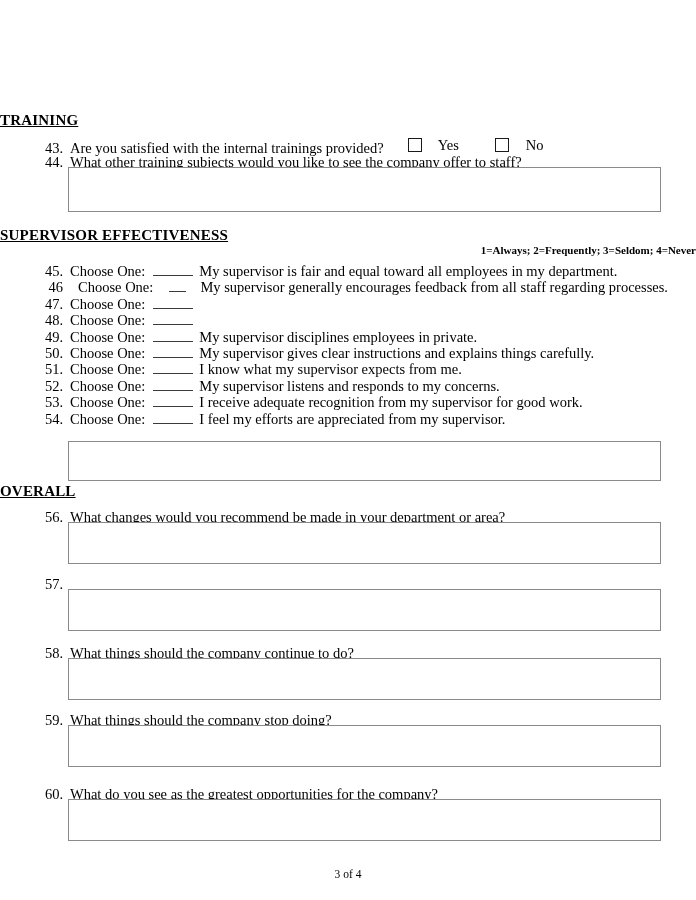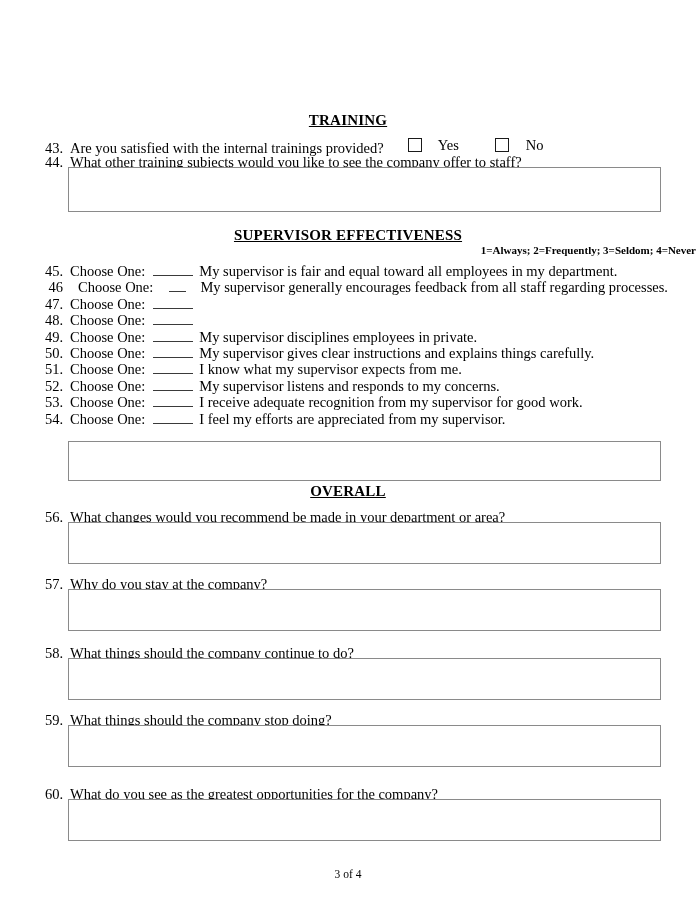--- a/index.html
+++ b/index.html
@@ -12,21 +12,21 @@
     width: 696px;
     height: 900px;
     background: #ffffff;
     font-family: "Liberation Serif", "DejaVu Serif", serif;
     color: #000000;
     overflow: hidden;
   }
 
   
   .section-heading {
-    text-align: center;
+    text-align: left;
     font-weight: bold;
     font-size: 15px;
     letter-spacing: .2px;
   }
   .section-heading span {
     text-decoration: underline;
   }
   .scale-legend {
     text-align: right;
     font-weight: bold;
@@ -199,21 +199,20 @@
   </div>
 
   <div class="abs" id="overall-list" style="top:0; left:0; width:696px; height:360px;">
       <div class="q-row abs" style="top: 509px; left: 28px; width: 640px;">
         <div class="q-num">56.</div>
         <div class="q-text">What changes would you recommend be made in your department or area?</div>
       </div>
       <div class="answer-box" style="top: 522px; left: 68px; width: 593px; height: 42px;"></div>
       <div class="q-row abs" style="top: 576px; left: 28px; width: 640px;">
         <div class="q-num">57.</div>
-        <div class="q-text">Why do you stay at the company?</div>
       </div>
       <div class="answer-box" style="top: 589px; left: 68px; width: 593px; height: 42px;"></div>
       <div class="q-row abs" style="top: 645px; left: 28px; width: 640px;">
         <div class="q-num">58.</div>
         <div class="q-text">What things should the company continue to do?</div>
       </div>
       <div class="answer-box" style="top: 658px; left: 68px; width: 593px; height: 42px;"></div>
       <div class="q-row abs" style="top: 712px; left: 28px; width: 640px;">
         <div class="q-num">59.</div>
         <div class="q-text">What things should the company stop doing?</div>

